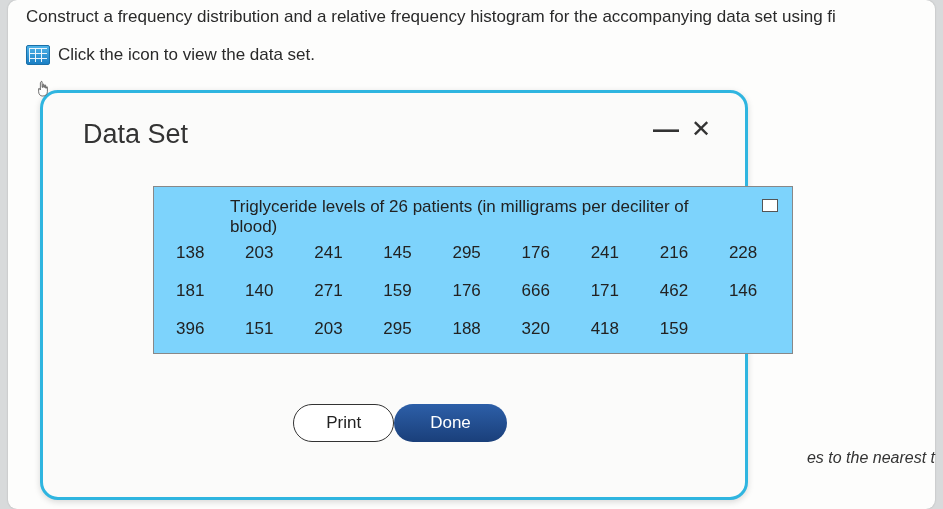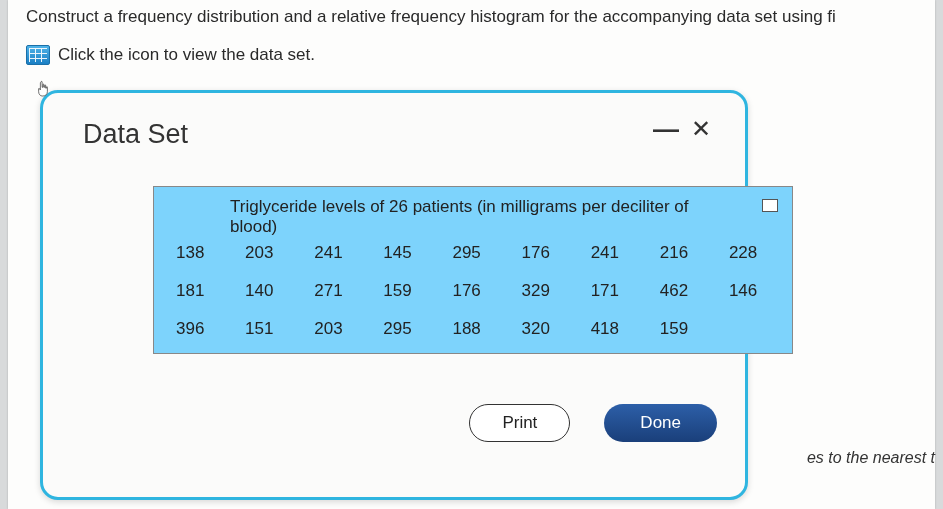--- a/index.html
+++ b/index.html
@@ -10,20 +10,21 @@
       height: 509px;
       overflow: hidden;
       position: relative;
     }
     .page-bg {
       background: #fdfdfc;
       margin: 0 8px;
       height: 100%;
       position: relative;
       box-shadow: 0 0 2px rgba(0,0,0,0.2);
+      border-radius: 9px;
     }
     .question {
       padding: 6px 18px 4px 18px;
       color: #2a2a2a;
       font-size: 17px;
       line-height: 1.35;
     }
     .click-row {
       display: flex;
       align-items: center;
@@ -136,22 +137,21 @@
       display: grid;
       grid-template-columns: repeat(9, auto);
       gap: 18px 22px;
       font-size: 17px;
       color: #222;
       padding-left: 6px;
     }
     .data-grid span { text-align: left; }
     .btn-row {
       display: flex;
-      gap: 34px;
-      justify-content: flex-end;
+      justify-content: center;
       margin-top: 50px;
     }
     .btn {
       font-size: 17px;
       padding: 8px 32px;
       border-radius: 22px;
       cursor: pointer;
     }
     .btn-print {
       background: #fff;
@@ -212,21 +212,21 @@
           <span>295</span>
           <span>176</span>
           <span>241</span>
           <span>216</span>
           <span>228</span>
           <span>181</span>
           <span>140</span>
           <span>271</span>
           <span>159</span>
           <span>176</span>
-          <span>329</span>
+          <span>666</span>
           <span>171</span>
           <span>462</span>
           <span>146</span>
           <span>396</span>
           <span>151</span>
           <span>203</span>
           <span>295</span>
           <span>188</span>
           <span>320</span>
           <span>418</span>

